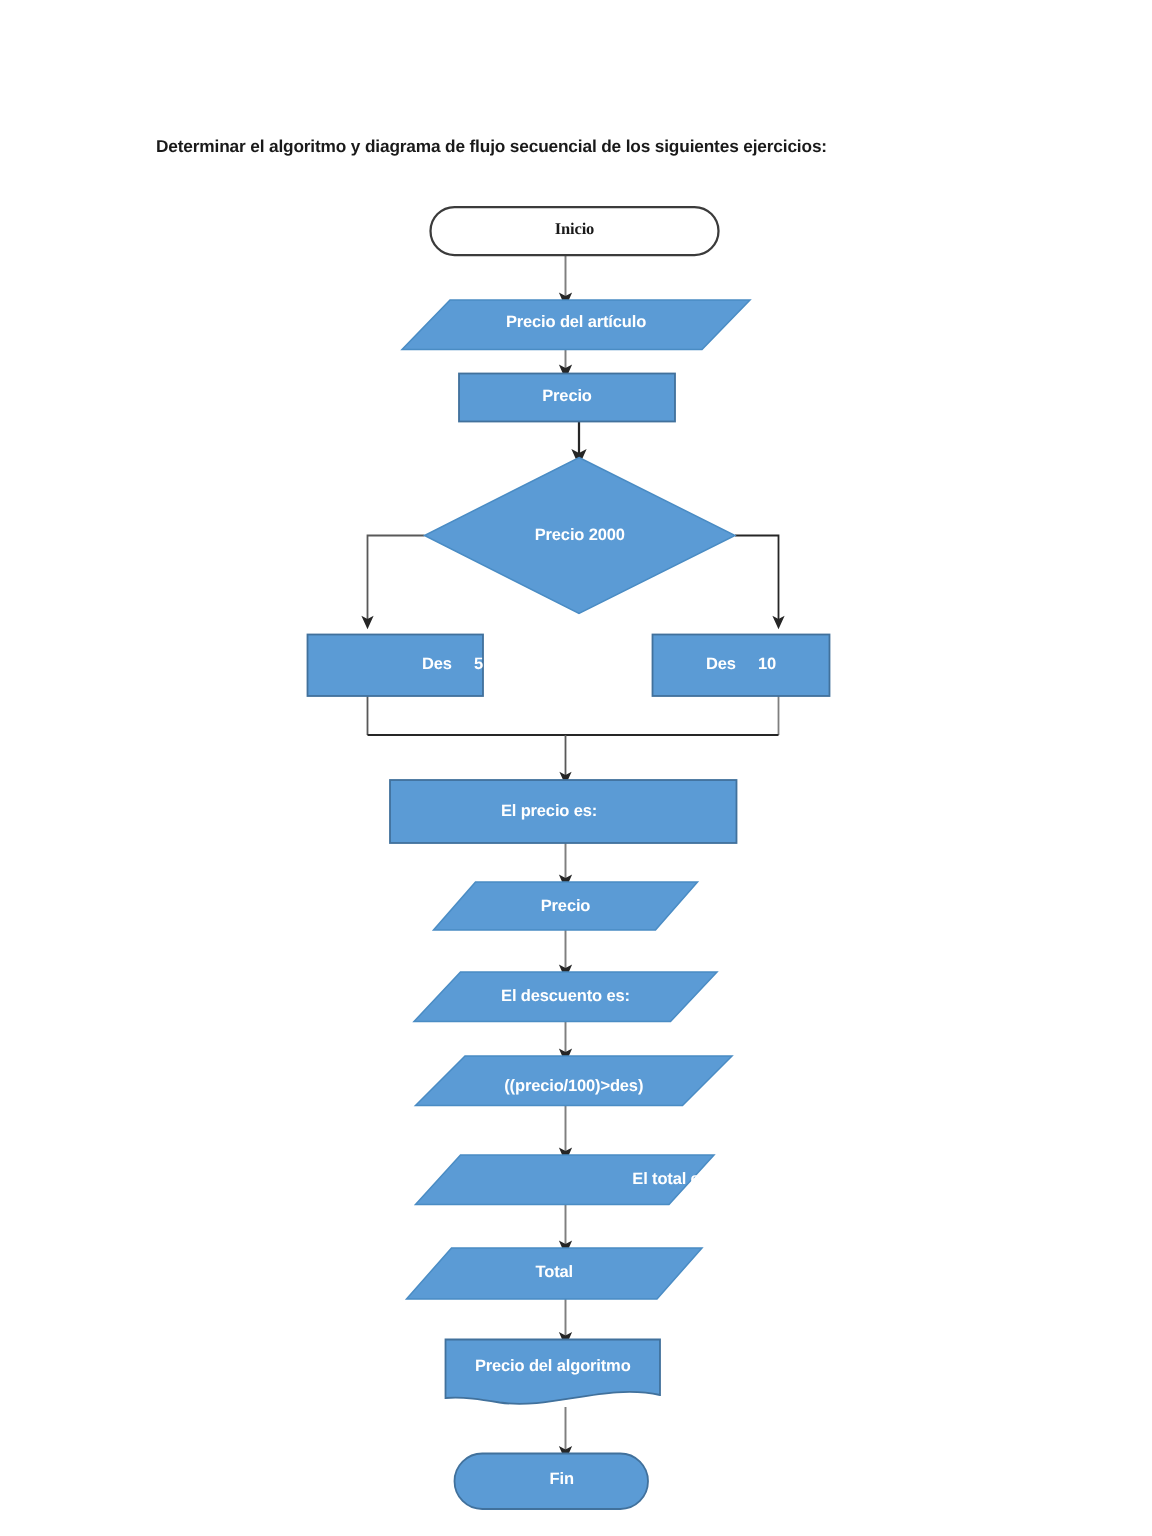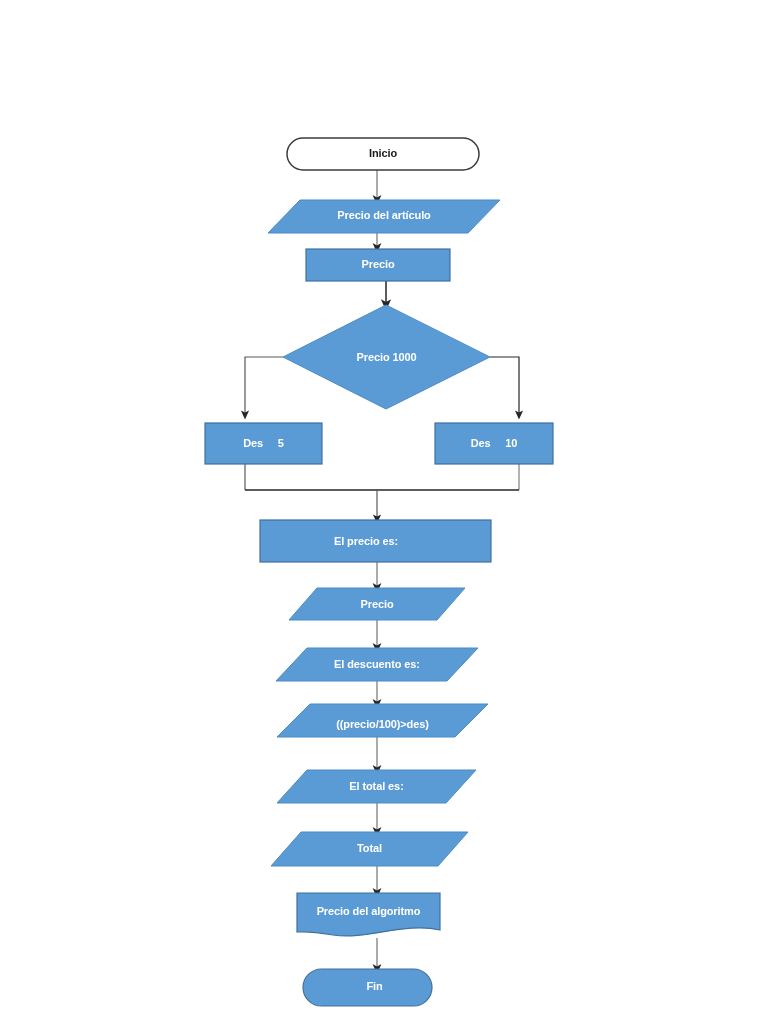--- a/index.html
+++ b/index.html
@@ -45,39 +45,41 @@
     text-align: center;
     font-size: 11px;
     font-weight: bold;
     color: #ffffff;
     letter-spacing: -0.1px;
     pointer-events: none;
     white-space: pre;
   }
   .node-label.dark {
     color: #1a1a1a;
+    font-family: Liberation Serif, serif;
   }
   .clipped-sub {
     position: absolute;
     text-align: center;
     font-size: 11px;
     font-weight: bold;
     color: #ffffff;
     white-space: pre;
     overflow: hidden;
     height: 4px;
     line-height: 11px;
     opacity: 0.85;
   }
 </style>
 </head>
 <body>
 
 <div id="page">
 
+  <div id="title">Determinar el algoritmo y diagrama de flujo secuencial de los siguientes ejercicios:</div>
 
   <svg id="flow-svg" viewBox="0 0 768 1024">
     <defs>
       <marker id="arrowGray" markerWidth="9" markerHeight="9" refX="4.2" refY="4" orient="auto" markerUnits="strokeWidth">
         <path d="M0.4,0.6 L8,4 L0.4,7.4 L2.2,4 Z" fill="#262626"></path>
       </marker>
       <marker id="arrowDark" markerWidth="9" markerHeight="9" refX="4.2" refY="4" orient="auto" markerUnits="strokeWidth">
         <path d="M0.4,0.6 L8,4 L0.4,7.4 L2.2,4 Z" fill="#262626"></path>
       </marker>
     </defs>
@@ -145,35 +147,35 @@
     </g>
   </svg>
 
   <div class="node-label dark" style="left:287px; top:147px; width:192px;">Inicio</div>
 
   <div class="node-label" style="left:268px; top:209px; width:232px;">Precio del artículo</div>
   <div class="clipped-sub" style="left:268px; top:228px; width:232px;">      .        .     .</div>
 
   <div class="node-label" style="left:306px; top:258px; width:144px;">Precio</div>
 
-  <div class="node-label" style="left:283px; top:351px; width:207px;">Precio 1000</div>
+  <div class="node-label" style="left:283px; top:351px; width:207px;">Precio 2000</div>
 
-  <div class="node-label" style="left:205px; top:437px; width:117px;">Des     5</div>
+  <div class="node-label" style="left:205px; top:437px; width:117px;text-align:right;">Des     5</div>
 
   <div class="node-label" style="left:435px; top:437px; width:118px;text-align:center;">Des     10</div>
 
   <div class="node-label" style="left:260px; top:535px; width:212px;">El precio es:</div>
 
   <div class="node-label" style="left:289px; top:598px; width:176px;">Precio</div>
 
   <div class="node-label" style="left:276px; top:658px; width:202px;">El descuento es:</div>
 
   <div class="node-label" style="left:277px; top:718px; width:211px;text-align:center;">((precio/100)&gt;des)</div>
 
-  <div class="node-label" style="left:277px; top:780px; width:199px;">El total es:</div>
+  <div class="node-label" style="left:277px; top:780px; width:199px;text-align:right;">El total es:</div>
 
   <div class="node-label" style="left:271px; top:842px; width:197px;">Total</div>
 
   <div class="node-label" style="left:297px; top:905px; width:143px;">Precio del algoritmo</div>
 
   <div class="node-label" style="left:303px; top:980px; width:143px;">Fin</div>
 
 </div>
 
 </body></html>

